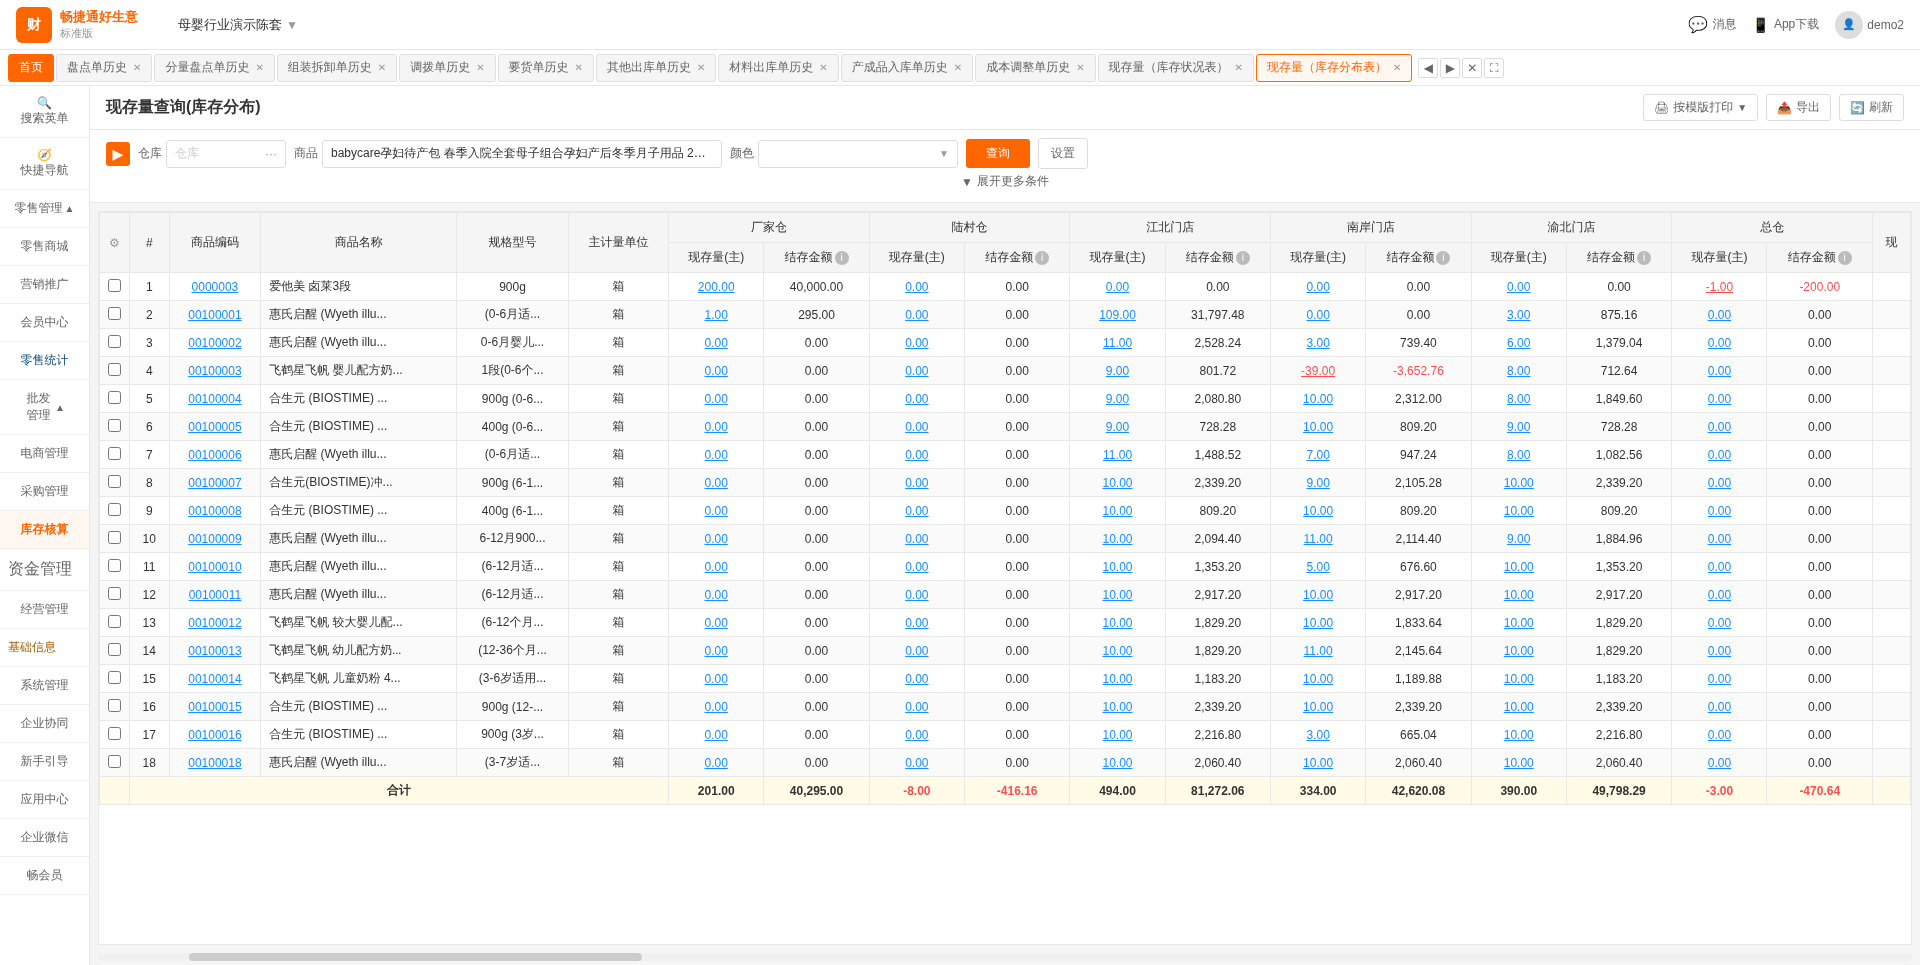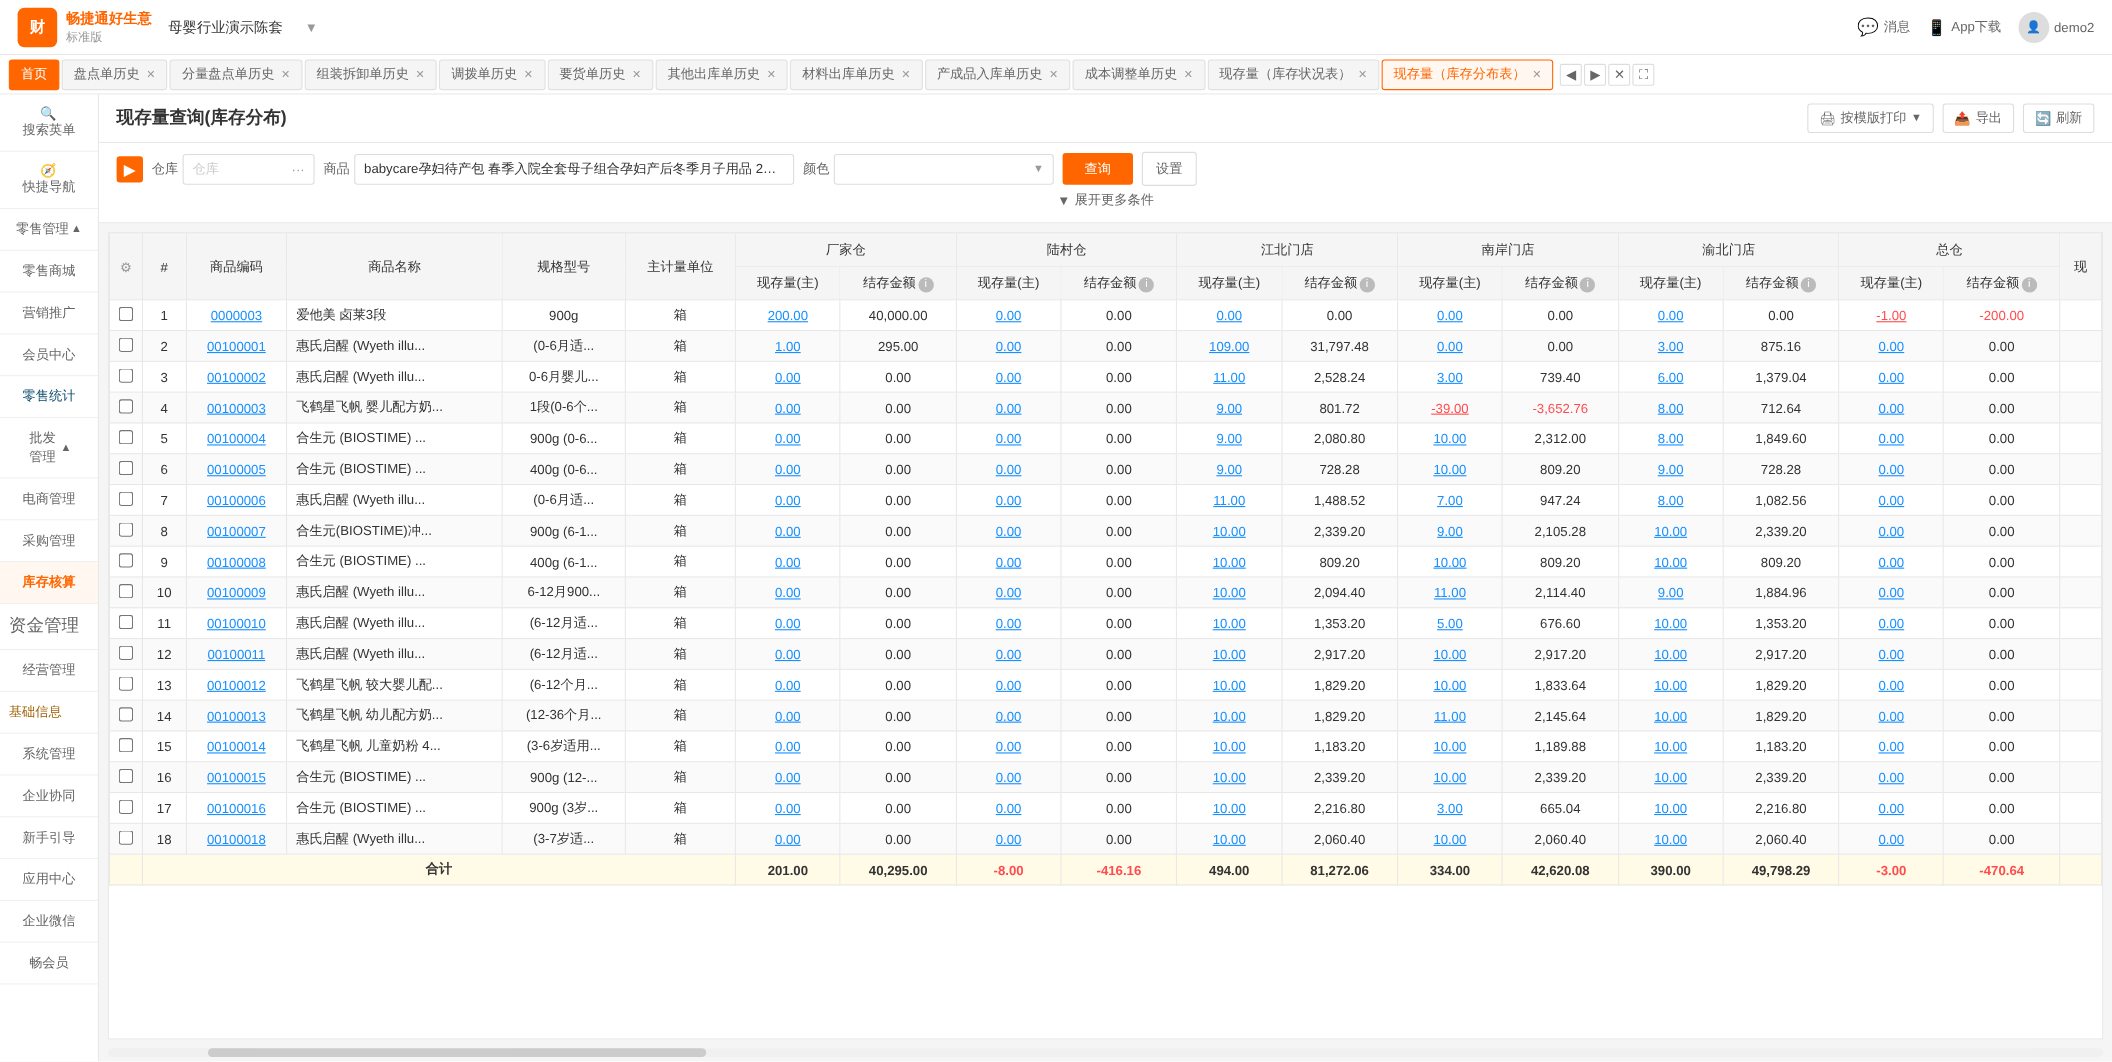--- a/index.html
+++ b/index.html
@@ -57,21 +57,21 @@
 
 <div class="top-bar">
   <div class="logo-area">
     <div style="width:36px;height:36px;background:#ff6600;border-radius:6px;display:flex;align-items:center;justify-content:center;">
       <span style="color:#fff;font-size:14px;font-weight:bold;">财</span>
     </div>
     <div>
       <div style="font-size:13px;color:#ff6600;font-weight:bold;">畅捷通好生意</div>
       <div style="font-size:11px;color:#999;">标准版</div>
     </div>
-    <div style="display:flex;align-items:center;gap:20px;margin-left:7px;">
+    <div style="display:flex;align-items:center;gap:4px;margin-left:32px;">
       <span style="font-size:13px;color:#333;">母婴行业演示陈套</span>
       <span style="color:#999;">▼</span>
     </div>
   </div>
   <div class="top-right">
     <div class="top-right-item">
       <span style="font-size:16px;">💬</span>
       <span>消息</span>
     </div>
     <div class="top-right-item">
@@ -572,21 +572,21 @@
     <td><span class="num-link">10.00</span></td>
     <td>1,829.20</td>
     <td class=""><span class="num-link">0.00</span></td>
     <td class="">0.00</td>
     <td></td>
   </tr>
             <tr>
     <td><input type="checkbox" style=""></td>
     <td>14</td>
     <td><span class="num-link">00100013</span></td>
-    <td style="text-align:left;max-width:160px;overflow:hidden;white-space:nowrap;text-overflow:ellipsis;">飞鹤星飞帆 幼儿配方奶...</td>
+    <td style="text-align:left;max-width:160px;overflow:hidden;white-space:nowrap;text-overflow:ellipsis;font-family:Liberation Serif, serif;">飞鹤星飞帆 幼儿配方奶...</td>
     <td>(12-36个月...</td>
     <td>箱</td>
     <td><span class="num-link">0.00</span></td>
     <td>0.00</td>
     <td><span class="num-link">0.00</span></td>
     <td>0.00</td>
     <td><span class="num-link">10.00</span></td>
     <td>1,829.20</td>
     <td><span class="num-link">11.00</span></td>
     <td class="">2,145.64</td>

